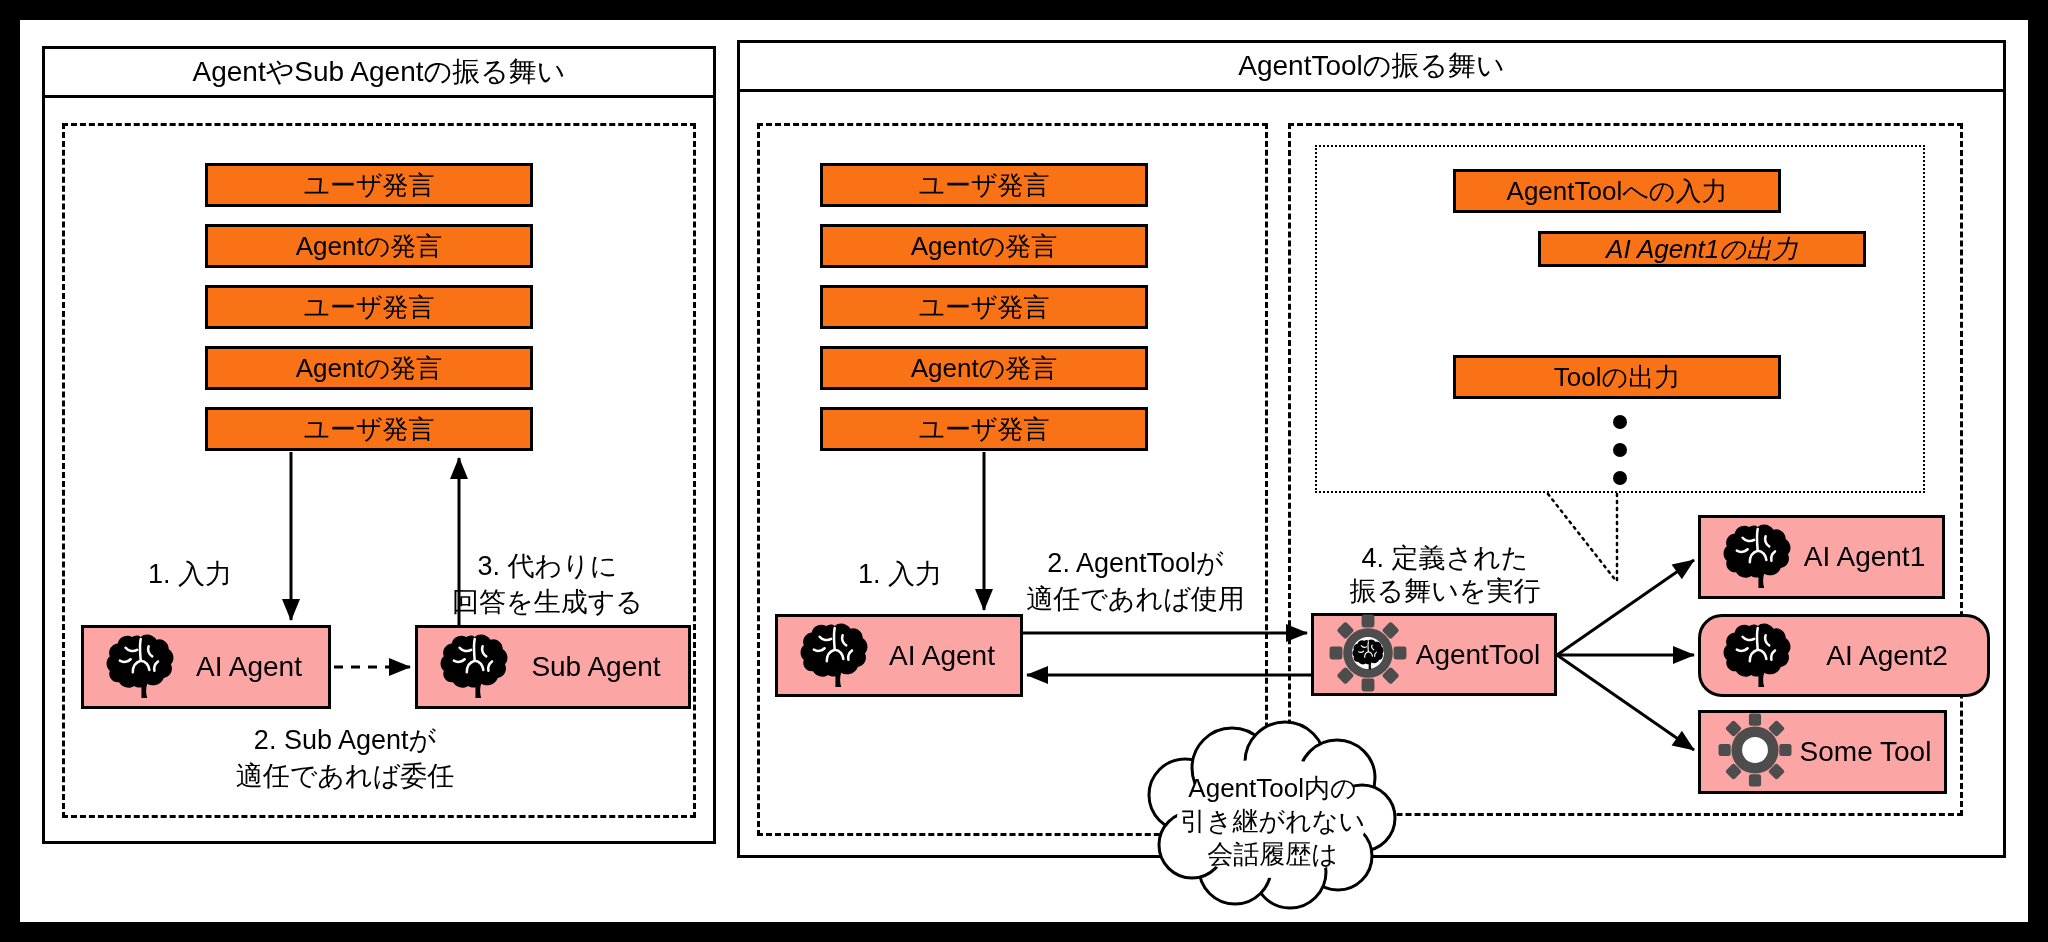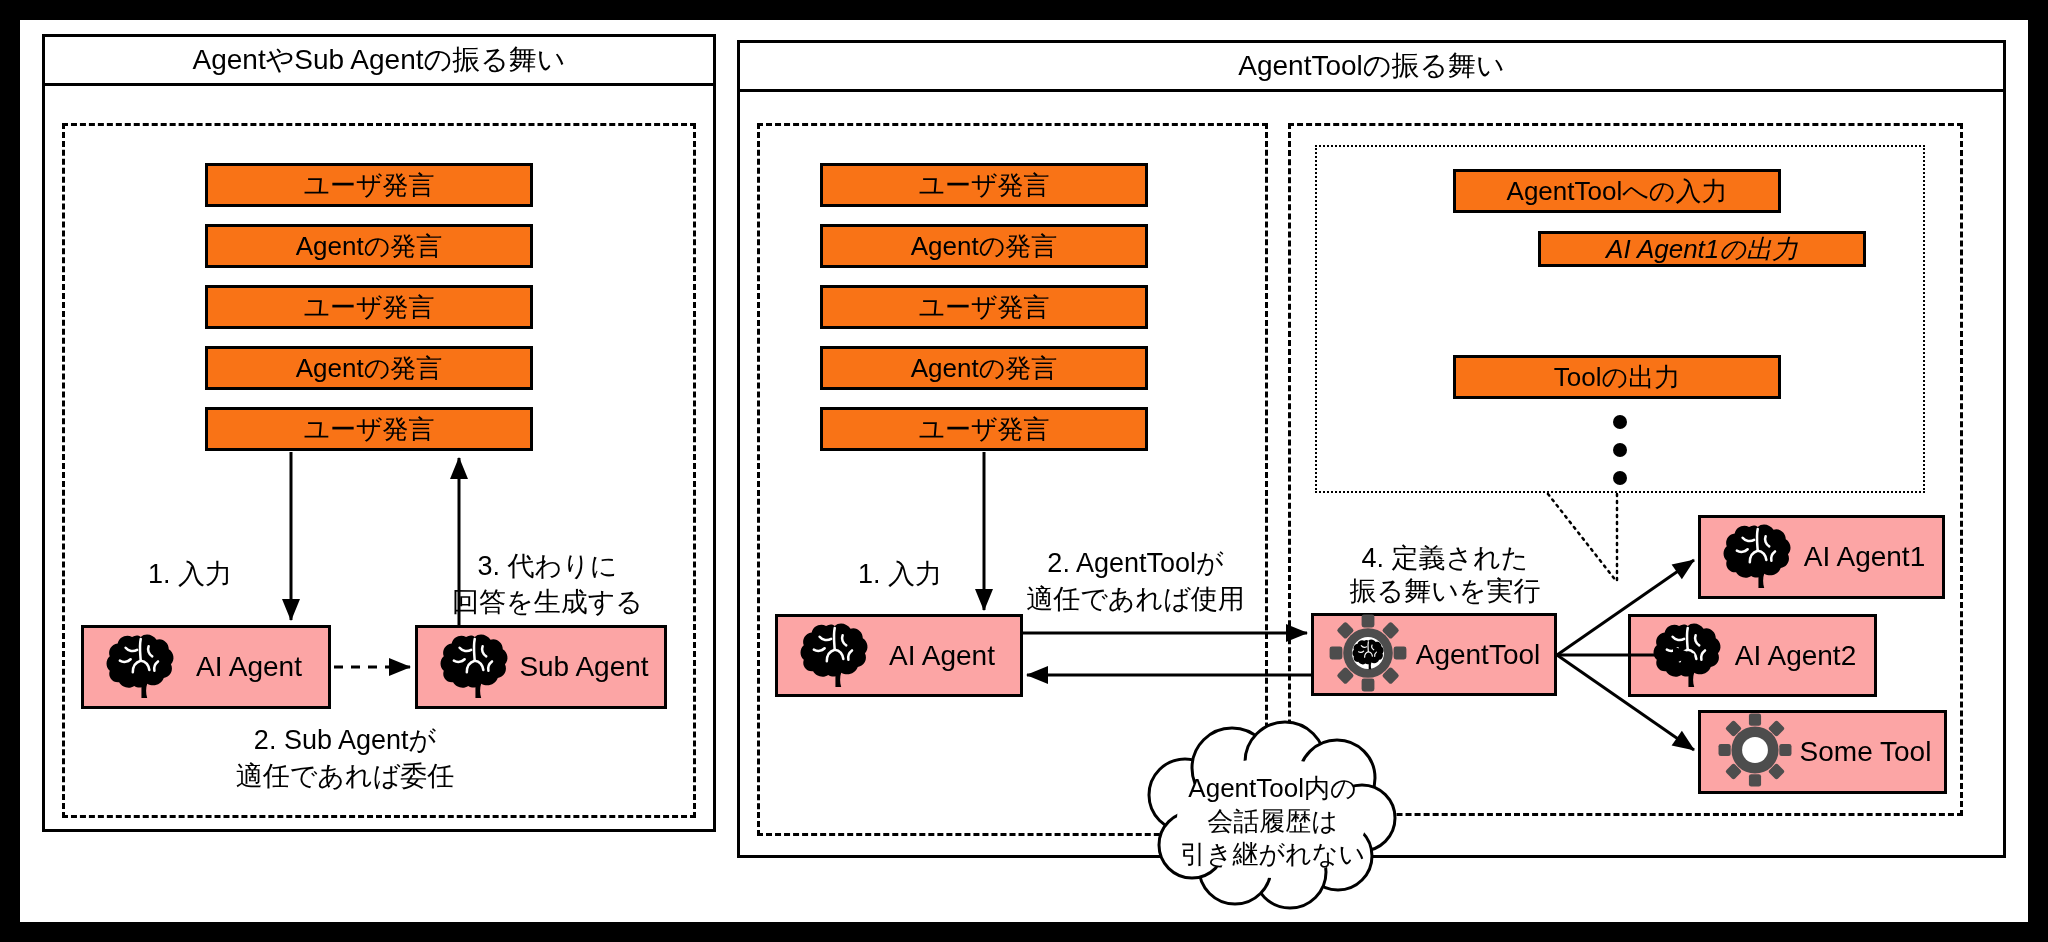--- a/index.html
+++ b/index.html
@@ -59,21 +59,21 @@
       <use href="#gearbody"></use>
       <circle cx="50" cy="50" r="20" fill="#fff"></circle>
       <use href="#brain" transform="translate(50,51) scale(0.42) translate(-50,-50)"></use>
     </g>
   </defs>
 </svg>
 
 <div class="page">
   <div class="white-bg"></div>
 
-  <div class="abs panel" style="left:42px;top:34px;width:674px;height:798px;">
+  <div class="abs panel" style="left:42px;top:46px;width:674px;height:798px;">
     <div class="panel-title">AgentやSub Agentの振る舞い</div>
   </div>
   <div class="abs dashed-box" style="left:62px;top:123px;width:634px;height:695px;"></div>
 
   <div class="abs msg" style="left:205px;top:163px;width:328px;height:44px;">ユーザ発言</div>
   <div class="abs msg" style="left:205px;top:224px;width:328px;height:44px;">Agentの発言</div>
   <div class="abs msg" style="left:205px;top:285px;width:328px;height:44px;">ユーザ発言</div>
   <div class="abs msg" style="left:205px;top:346px;width:328px;height:44px;">Agentの発言</div>
   <div class="abs msg" style="left:205px;top:407px;width:328px;height:44px;">ユーザ発言</div>
 
@@ -88,21 +88,21 @@
   </div>
 
   <div class="abs actor" style="left:81px;top:625px;width:250px;height:84px;">
     <span class="icon">
       <svg width="72" height="72" viewBox="0 0 100 100">
           <use href="#brain"></use>
         </svg>
     </span>
     <span class="alabel">AI Agent</span>
   </div>
-  <div class="abs actor" style="left:415px;top:625px;width:252px;height:84px;">
+  <div class="abs actor" style="left:415px;top:625px;width:276px;height:84px;">
     <span class="icon">
       <svg width="72" height="72" viewBox="0 0 100 100">
           <use href="#brain"></use>
         </svg>
     </span>
     <span class="alabel">Sub Agent</span>
   </div>
 
   <div class="abs panel" style="left:737px;top:40px;width:1269px;height:818px;">
     <div class="panel-title">AgentToolの振る舞い</div>
@@ -150,21 +150,21 @@
   </div>
 
   <div class="abs actor" style="left:1698px;top:515px;width:247px;height:84px;">
     <span class="icon">
       <svg width="72" height="72" viewBox="0 0 100 100">
           <use href="#brain"></use>
         </svg>
     </span>
     <span class="alabel">AI Agent1</span>
   </div>
-  <div class="abs actor" style="left:1628px;top:614px;width:249px;height:83px;">
+  <div class="abs actor" style="left:1698px;top:614px;width:292px;height:83px;border-radius:24px;">
     <span class="icon">
       <svg width="72" height="72" viewBox="0 0 100 100">
           <use href="#brain"></use>
         </svg>
     </span>
     <span class="alabel">AI Agent2</span>
   </div>
   <div class="abs actor" style="left:1698px;top:710px;width:249px;height:84px;">
     <span class="icon" style="margin-left:16px;">
       <svg width="76" height="76" viewBox="0 0 100 100">
@@ -215,16 +215,16 @@
       <circle cx="1338" cy="856" r="34"></circle>
       <circle cx="1290" cy="872" r="36"></circle>
       <circle cx="1235" cy="868" r="36"></circle>
       <circle cx="1192" cy="845" r="33"></circle>
       <ellipse cx="1272" cy="818" rx="95" ry="60" stroke="none"></ellipse>
     </g>
   </svg>
 
   <div class="abs cloud-text" style="left:1150px;top:772px;width:245px;">
     <div>AgentTool内の</div>
+    <div>引き継がれない</div>
     <div>会話履歴は</div>
-    <div>引き継がれない</div>
   </div>
 </div>
 
 </body></html>

